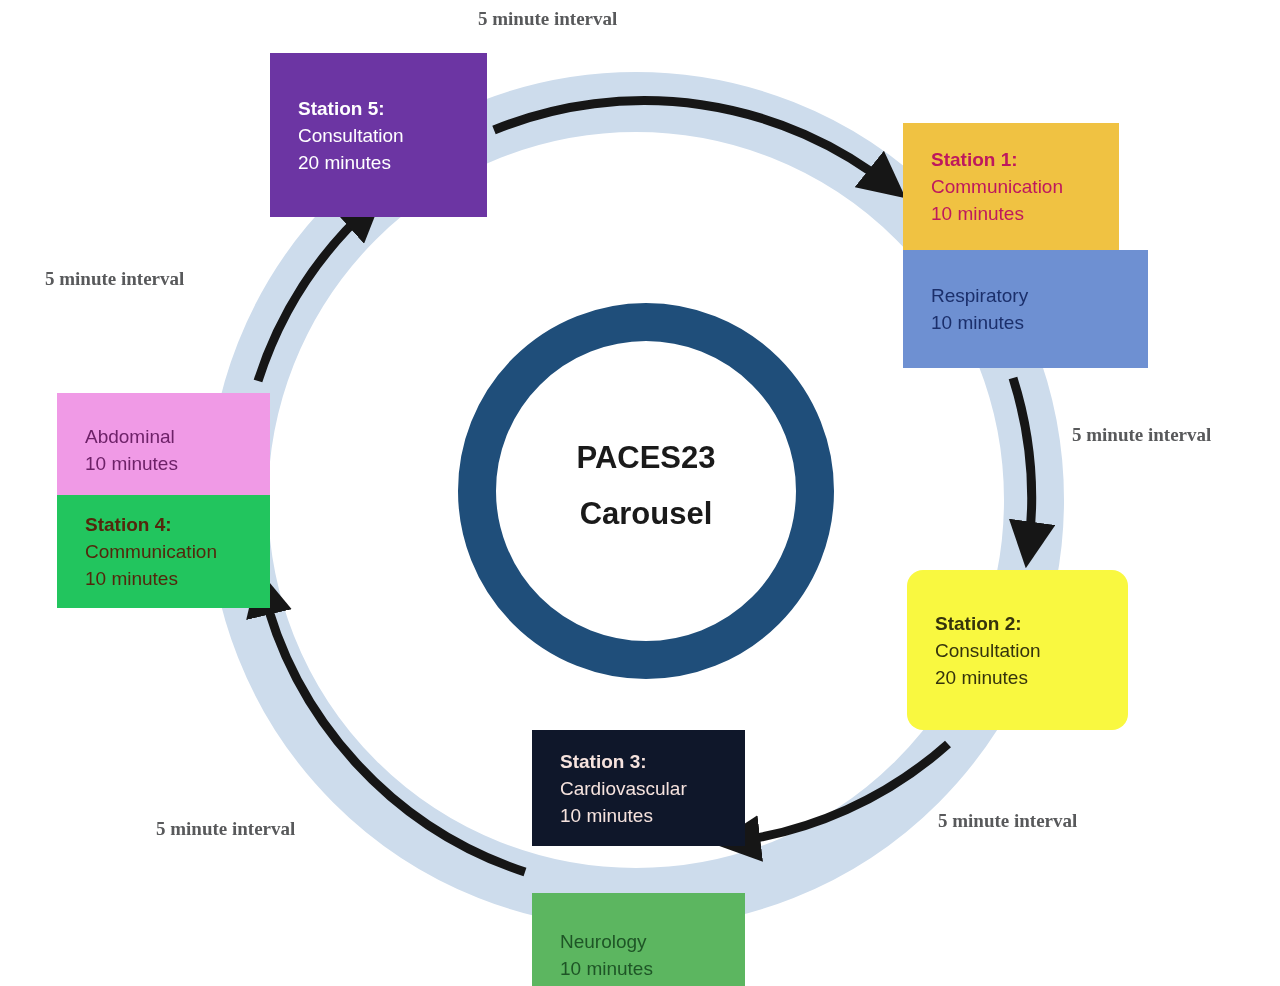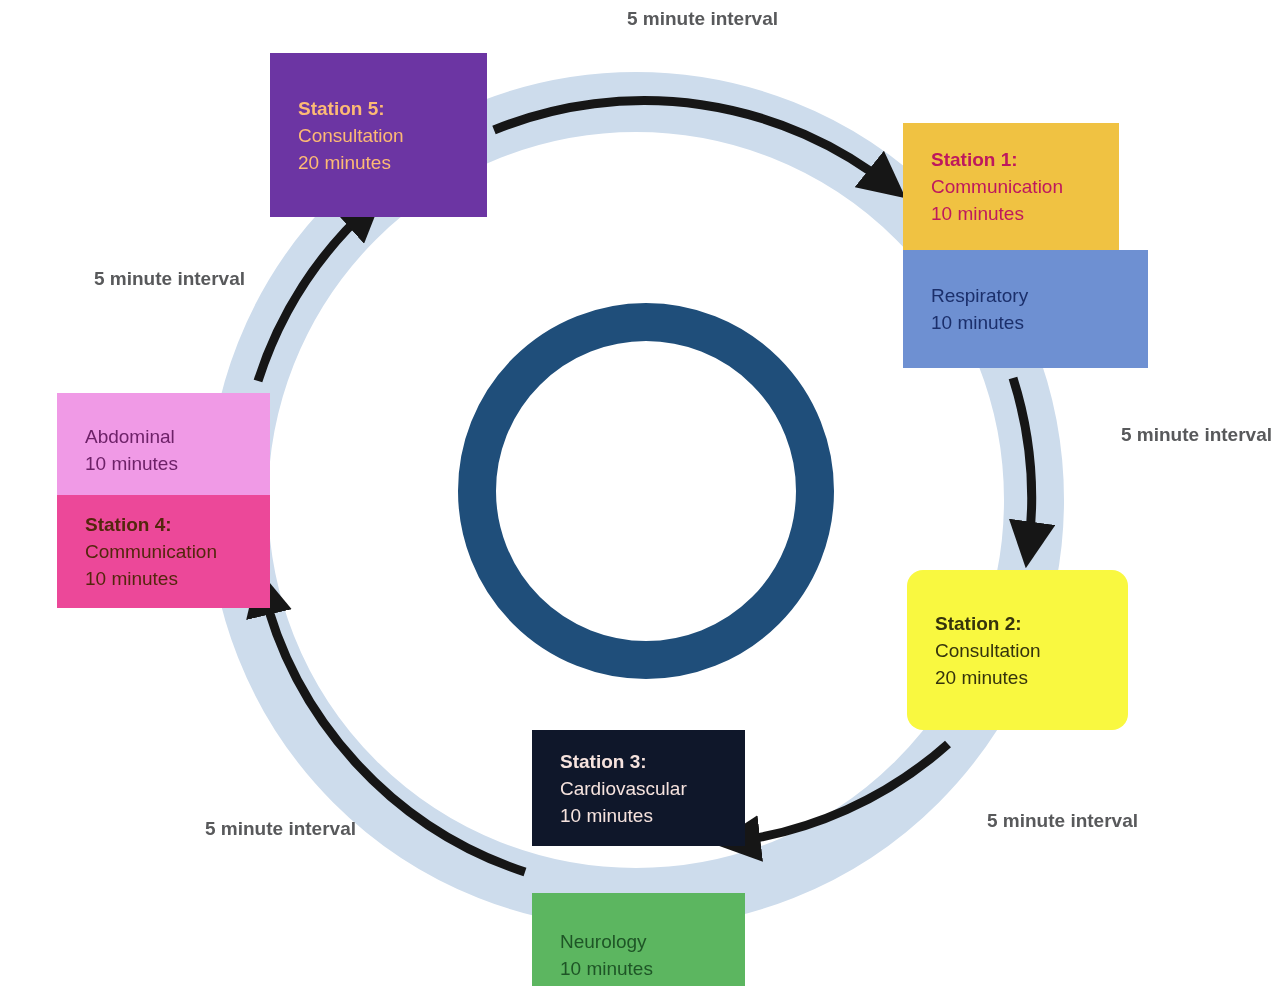--- a/index.html
+++ b/index.html
@@ -8,22 +8,23 @@
     font-family:"Liberation Sans", sans-serif;
   }
   .stage svg{position:absolute;left:0;top:0;}
   .box{
     position:absolute;display:flex;flex-direction:column;justify-content:center;
     box-sizing:border-box;padding-left:28px;padding-right:6px;
     font-size:19px;line-height:27px;
   }
   .box .t{font-weight:bold;}
   .ilabel{
-    position:absolute;font-size:19px;font-weight:bold;text-align:right;
+    position:absolute;font-size:19px;font-weight:bold;text-align:left;
     white-space:nowrap;
+    font-family:Liberation Serif, serif;
   }
   .hub-title{
     position:absolute;left:486px;top:440px;width:320px;text-align:center;
     font-weight:bold;font-size:31px;line-height:36px;
   }
   .hub-title .l2{margin-top:20px;}
 </style>
 </head>
 <body>
 
@@ -44,21 +45,21 @@
 
     <path d="M 1013 378 A 398 398 0 0 1 1028 552" fill="none" stroke-width="9" marker-end="url(#ah)" stroke="#161616"></path>
 
     <path d="M 948 744 A 398 398 0 0 1 730 842" fill="none" stroke-width="9" marker-end="url(#ah)" stroke="#161616"></path>
 
     <path d="M 525 872 A 398 398 0 0 1 262 585" fill="none" stroke-width="9" marker-end="url(#ah)" stroke="#161616"></path>
 
     <path d="M 258 381 A 398 398 0 0 1 371 206" fill="none" stroke-width="9" marker-end="url(#ah)" stroke="#161616"></path>
   </svg>
 
-  <div class="box" style="left: 270px; top: 53px; width: 217px; height: 164px; background: rgb(108, 53, 163); color: #fdba74;">
+  <div class="box" style="left: 270px; top: 53px; width: 217px; height: 164px; background: rgb(108, 53, 163); color: #ffffff;">
     <div class="t">Station 5:</div>
     <div>Consultation</div>
     <div>20 minutes</div>
   </div>
 
   <div class="box" style="left: 903px; top: 123px; width: 216px; height: 127px; background: rgb(240, 194, 66); color: #be185d;">
     <div class="t">Station 1:</div>
     <div>Communication</div>
     <div>10 minutes</div>
   </div>
@@ -83,30 +84,34 @@
   <div class="box" style="left: 532px; top: 893px; width: 213px; height: 124px; background: rgb(92, 182, 96); color: rgb(30, 85, 38);">
     <div>Neurology</div>
     <div>10 minutes</div>
   </div>
 
   <div class="box" style="left: 57px; top: 382px; width: 213px; height: 113px; background: rgb(240, 154, 230); color: rgb(109, 33, 104); margin-top: 11px;">
     <div>Abdominal</div>
     <div>10 minutes</div>
   </div>
 
-  <div class="box" style="left: 57px; top: 495px; width: 213px; height: 113px; background: #ec4899; color: rgb(83, 39, 12);">
+  <div class="box" style="left: 57px; top: 495px; width: 213px; height: 113px; background: #22c55e; color: rgb(83, 39, 12);">
     <div class="t">Station 4:</div>
     <div>Communication</div>
     <div>10 minutes</div>
   </div>
 
   <div class="ilabel" style="left: 478px; top: 8px; width: 300px; color: rgb(88, 89, 91);">5 minute interval</div>
 
   <div class="ilabel" style="left: 45px; top: 268px; width: 200px; color: rgb(88, 89, 91);">5 minute interval</div>
 
   <div class="ilabel" style="left: 1072px; top: 424px; width: 200px; color: rgb(88, 89, 91);">5 minute interval</div>
 
   <div class="ilabel" style="left: 156px; top: 818px; width: 200px; color: rgb(88, 89, 91);">5 minute interval</div>
 
   <div class="ilabel" style="left: 938px; top: 810px; width: 200px; color: rgb(88, 89, 91);">5 minute interval</div>
 
+  <div class="hub-title" style="color: rgb(26, 26, 26);">
+    <div class="l1">PACES23</div>
+    <div class="l2">Carousel</div>
+  </div>
 
 </div>
 
 </body></html>

